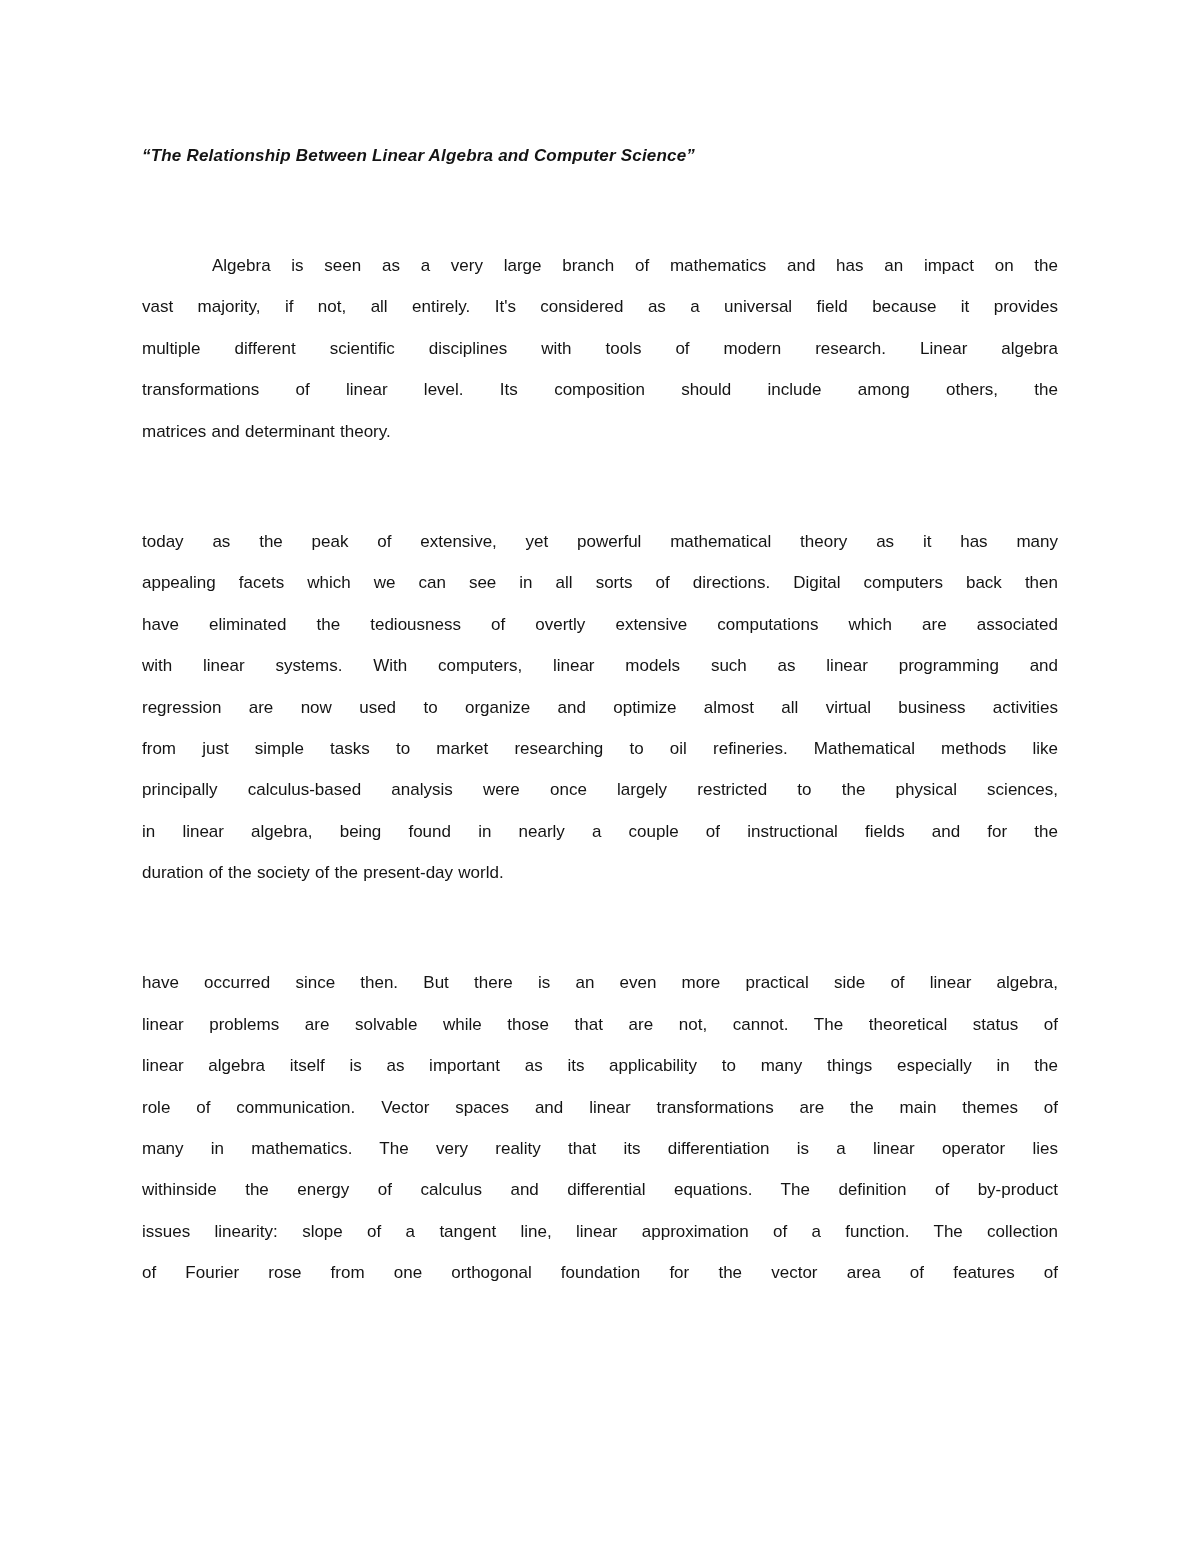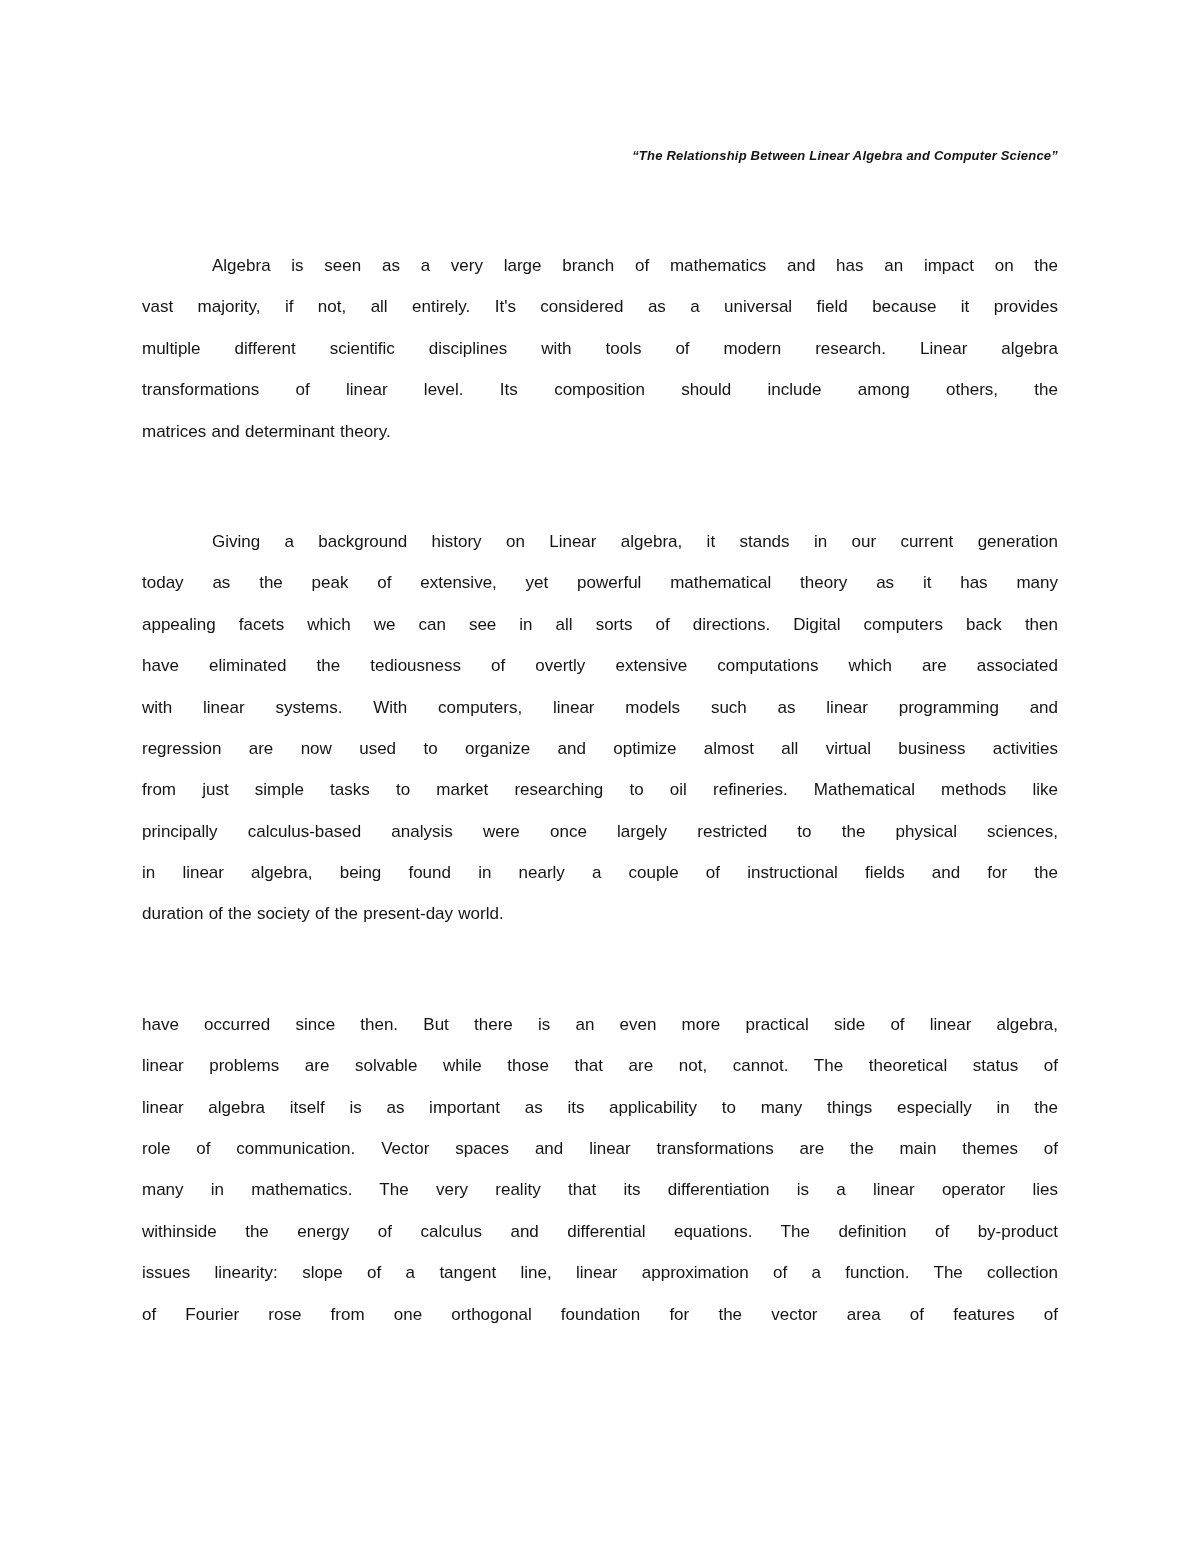--- a/index.html
+++ b/index.html
@@ -16,25 +16,25 @@
     font-family: "Liberation Sans", "DejaVu Sans", sans-serif;
     color: #141414;
   }
   .content {
     position: absolute;
     top: 135px;
     left: 142px;
     width: 916px;
   }
   .doc-title {
-    font-size: 13px;
+    font-size: 17px;
     font-weight: bold;
     font-style: italic;
     line-height: 41px;
-    text-align: right;
+    text-align: left;
     letter-spacing: 0.2px;
     margin-bottom: 69px;
     white-space: nowrap;
   }
   .para {
     margin: 0;
   }
   .para + .para {
     margin-top: 69px;
   }
@@ -66,21 +66,20 @@
 
     <div class="para">
       <div class="line first">Algebra is seen as a very large branch of mathematics and has an impact on the</div>
       <div class="line">vast majority, if not, all entirely. It's considered as a universal field because it provides</div>
       <div class="line">multiple different scientific disciplines with tools of modern research. Linear algebra</div>
       <div class="line">transformations of linear level. Its composition should include among others, the</div>
       <div class="line flush">matrices and determinant theory.</div>
     </div>
 
     <div class="para">
-      <div class="line first">Giving a background history on Linear algebra, it stands in our current generation</div>
       <div class="line">today as the peak of extensive, yet powerful mathematical theory as it has many</div>
       <div class="line">appealing facets which we can see in all sorts of directions. Digital computers back then</div>
       <div class="line">have eliminated the tediousness of overtly extensive computations which are associated</div>
       <div class="line">with linear systems. With computers, linear models such as linear programming and</div>
       <div class="line">regression are now used to organize and optimize almost all virtual business activities</div>
       <div class="line">from just simple tasks to market researching to oil refineries. Mathematical methods like</div>
       <div class="line">principally calculus-based analysis were once largely restricted to the physical sciences,</div>
       <div class="line">in linear algebra, being found in nearly a couple of instructional fields and for the</div>
       <div class="line flush">duration of the society of the present-day world.</div>
     </div>

